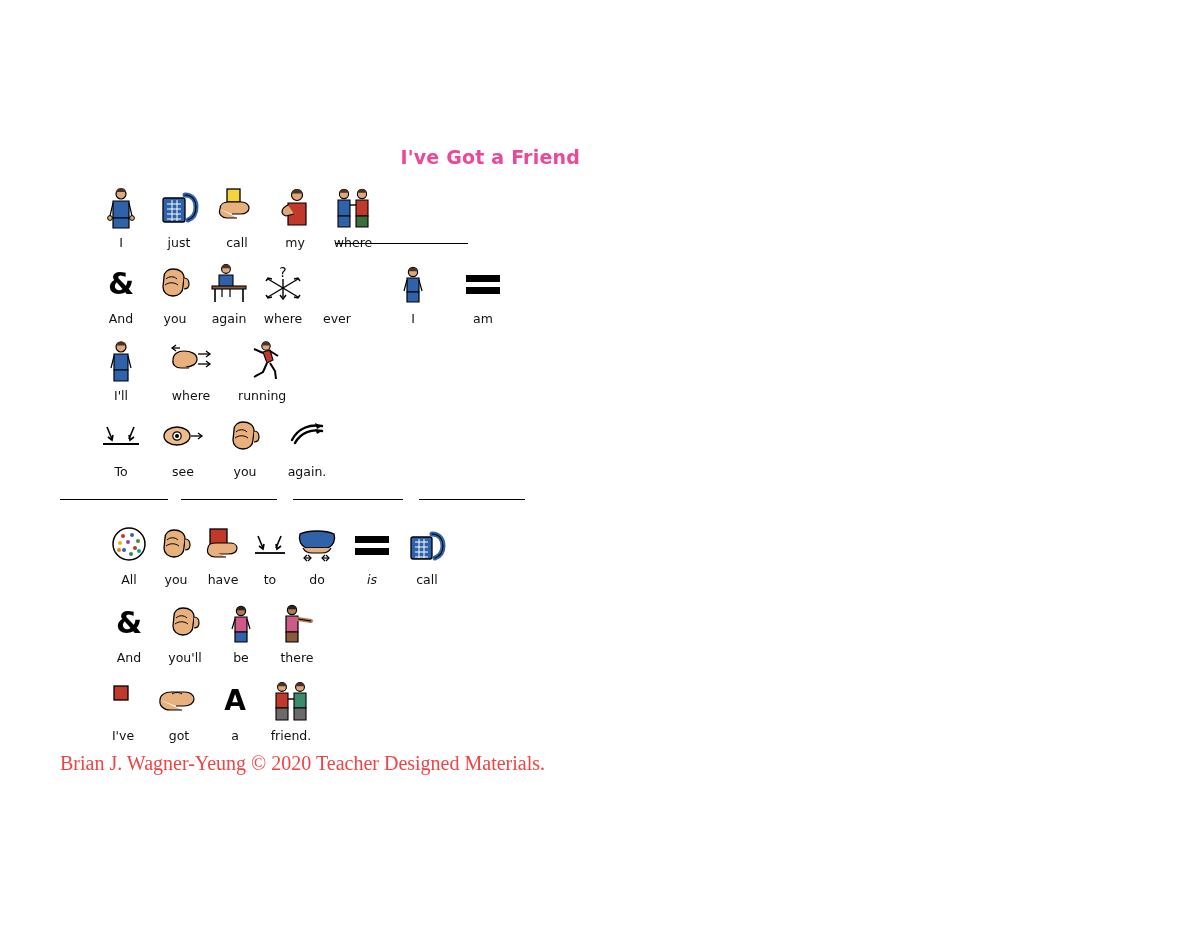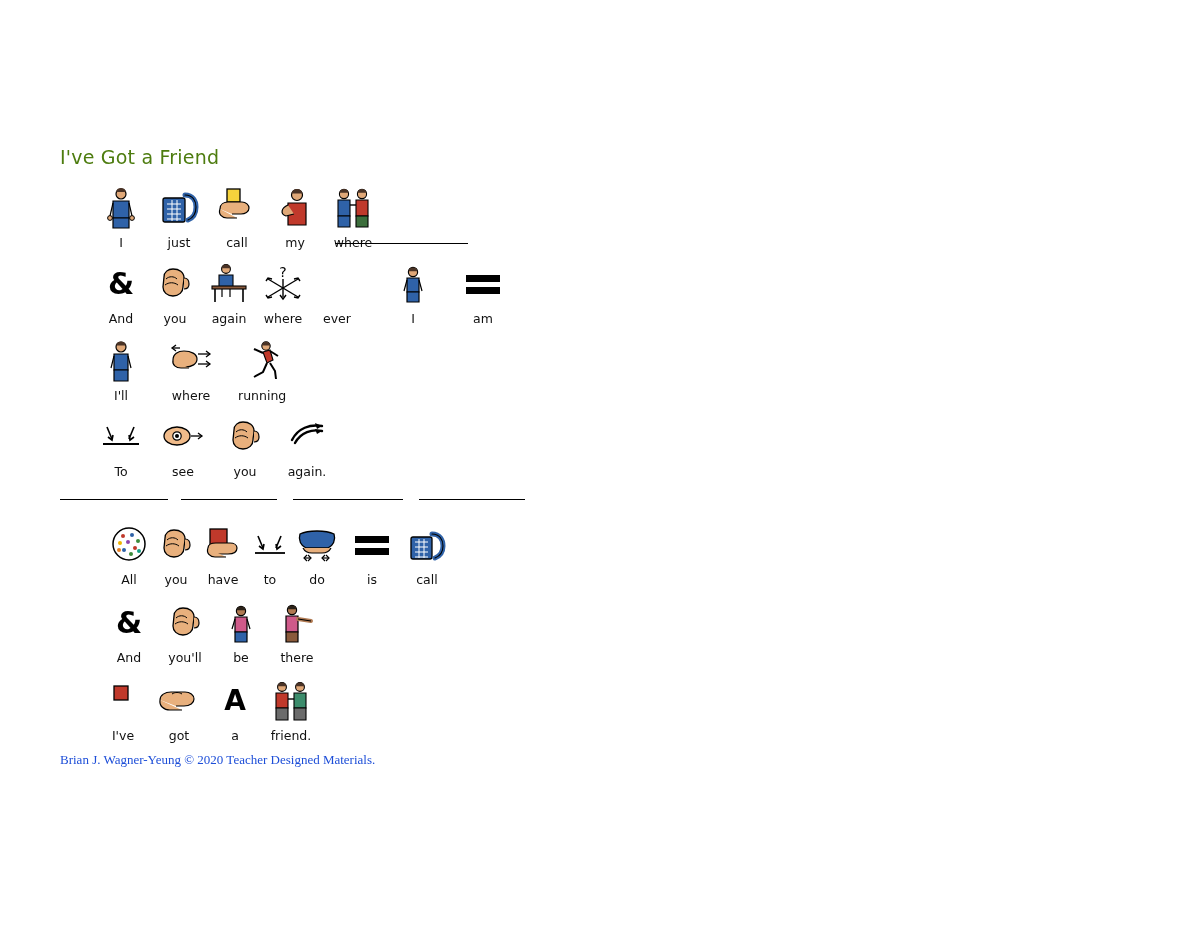--- a/index.html
+++ b/index.html
@@ -23,26 +23,26 @@
     width: 1200px;
     height: 927px;
   }
 
   
   #title {
     position: absolute;
     left: 60px;
     top: 146px;
     width: 520px;
-    text-align: left;
+    text-align: right;
     font-family: "DejaVu Sans", sans-serif;
-    font-weight: normal;
+    font-weight: bold;
     font-size: 19px;
     letter-spacing: 0.2px;
-    color: #4d7c0f;
+    color: #ec4899;
   }
 
   
   .sym-line {
     position: absolute;
     display: flex;
     align-items: flex-end;
   }
   .sym-cell {
     display: flex;
@@ -72,22 +72,22 @@
     height: 0;
     border-bottom: 1.6px solid #000000;
   }
 
   
   #footer {
     position: absolute;
     left: 60px;
     top: 752px;
     font-family: "Liberation Serif", serif;
-    font-size: 13px;
-    color: #1d4ed8;
+    font-size: 20px;
+    color: #ef4444;
   }
 
   
   .big-glyph {
     font-family: "DejaVu Sans", sans-serif;
     font-weight: bold;
     font-size: 30px;
     line-height: 46px;
     text-align: center;
     width: 46px;
@@ -460,21 +460,21 @@
               <path d="M14 33 l3 3 l-3 3"></path>
             <path d="M28 36 h7"></path>
               <path d="M31 33 l-3 3 l3 3"></path>
               <path d="M32 33 l3 3 l-3 3"></path>
           </g>
         </svg>
       </span>
       <span class="sym-word">do</span>
     </div>
 
-    <div class="sym-cell" style="margin-left:8px;">
+    <div class="sym-cell" style="margin-left:8px;font-style:italic;">
       <span class="sym-art eq-glyph">
         <span class="eq-bar"></span>
         <span class="eq-bar"></span>
       </span>
       <span class="sym-word">is</span>
     </div>
 
     <div class="sym-cell" style="margin-left:8px;">
       <span class="sym-art">
         <svg width="46" height="46" viewBox="0 0 46 46">

